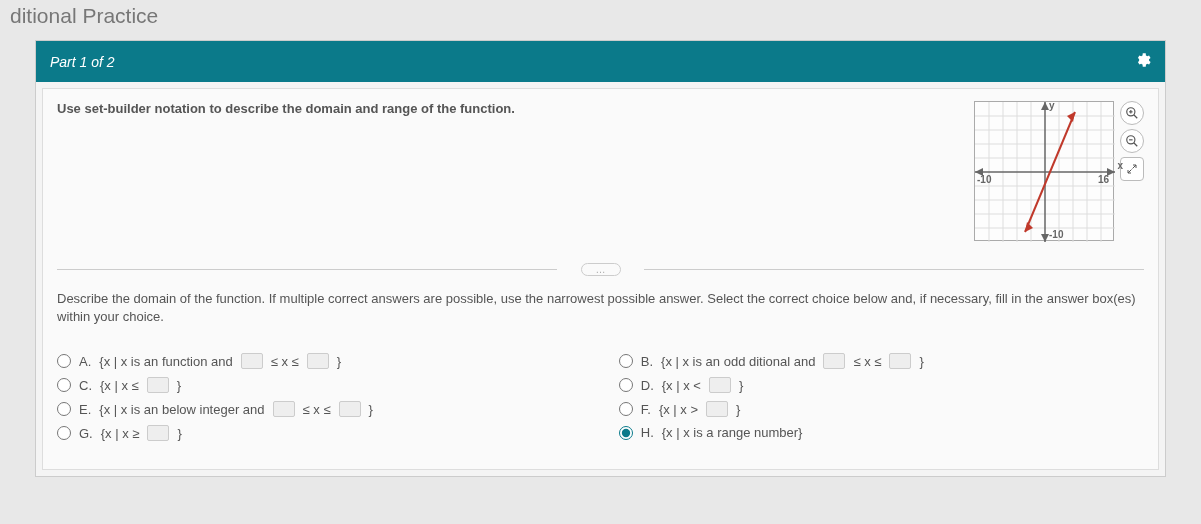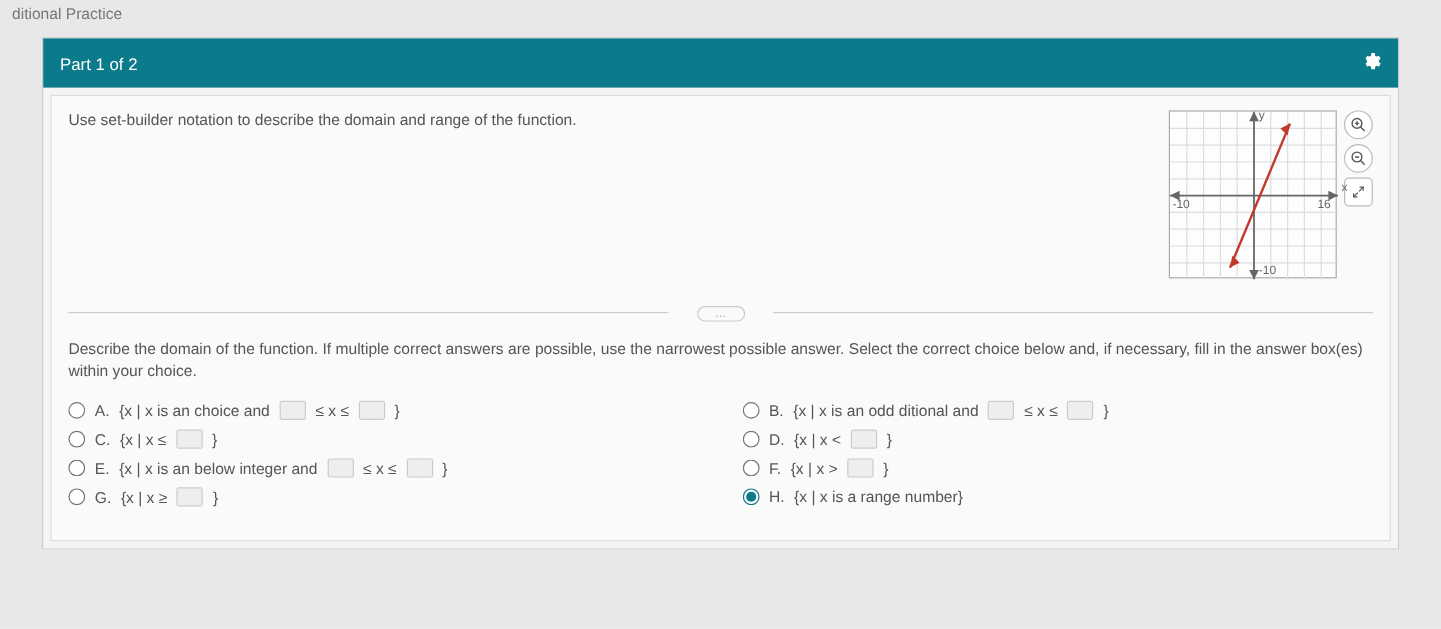--- a/index.html
+++ b/index.html
@@ -6,52 +6,54 @@
     body {
       font-family: Arial, Helvetica, sans-serif;
       background: #e8e8e8;
       color: #555;
       font-size: 13px;
       width: 1201px;
     }
     .page-header {
       padding: 4px 10px;
       color: #777;
-      font-size: 13px;
+      font-size: 21px;
     }
     .container {
       background: #f4f4f4;
       margin: 8px 35px 0 35px;
       border: 1px solid #ccc;
     }
     .part-bar {
       background: #0b7a8a;
       color: #fff;
       padding: 10px 14px;
       font-size: 14px;
       display: flex;
       justify-content: space-between;
       align-items: center;
+      font-style: italic;
     }
     .gear-icon {
       width: 18px; height: 18px;
       fill: #fff;
     }
     .question-area {
       background: #fafafa;
       border: 1px solid #ddd;
       margin: 6px;
       padding: 12px 14px 20px 14px;
       position: relative;
     }
     .q-top {
       display: flex;
       justify-content: space-between;
       align-items: flex-start;
       min-height: 150px;
+      font-weight: bold;
     }
     .q-text { flex: 1; padding-right: 20px; color:#555; }
     .graph-tools { display:flex; align-items:flex-start; gap:6px; }
     .graph-box {
       width: 140px; height: 140px;
       border: 1px solid #aaa;
       background: #fdfdfd;
       position: relative;
     }
     .tool-col { display:flex; flex-direction:column; gap:4px; }
@@ -82,21 +84,21 @@
     .pill {
       display:inline-block;
       border:1px solid #ccc;
       border-radius:10px;
       padding:0 14px;
       font-size:10px;
       background:#fafafa;
       color:#aaa;
       position:relative;
     }
-    .instructions { color:#555; margin-bottom: 8px; line-height:1.4; }
+    .instructions { color:#555; margin-bottom: 19px; line-height:1.4; }
     .choices {
       display:flex;
       gap: 40px;
     }
     .col { flex:0 0 48%; }
     .choice-row {
       display:flex;
       align-items:center;
       gap:8px;
       margin: 8px 0;
@@ -206,21 +208,21 @@
       <span class="pill">…</span>
     </div>
 
     <div class="instructions">Describe the domain of the function. If multiple correct answers are possible, use the narrowest possible answer. Select the correct choice below and, if necessary, fill in the answer box(es) within your choice.</div>
 
     <div class="choices">
       <div class="col">
         <label class="choice-row">
           <input type="radio" name="ans" style="">
           <span>A.</span>
-          <span>{x | x is an choice and </span>
+          <span>{x | x is an function and </span>
           <span class="blank"></span>
           <span> ≤ x ≤ </span>
           <span class="blank"></span>
           <span>}</span>
         </label>
         <label class="choice-row">
           <input type="radio" name="ans" style="">
           <span>C.</span>
           <span>{x | x ≤ </span>
           <span class="blank"></span>

